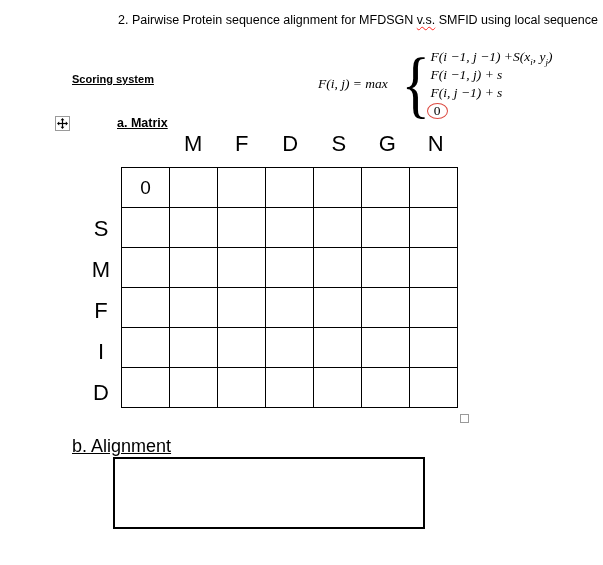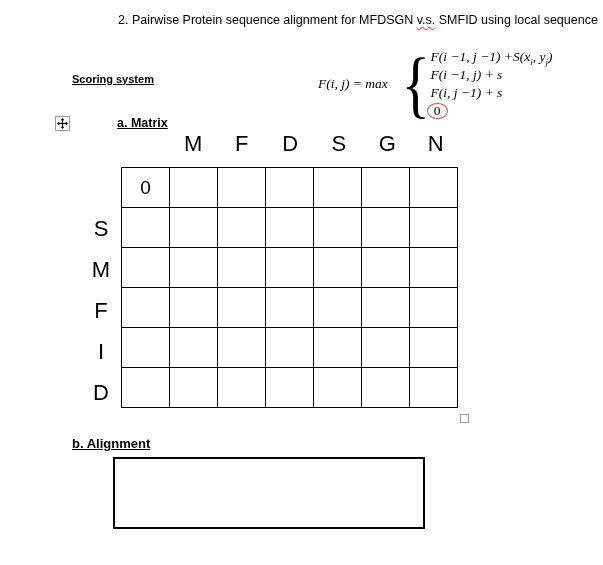--- a/index.html
+++ b/index.html
@@ -30,21 +30,21 @@
   
   .col-headers{left:169px;top:131px;width:291px;height:26px;display:flex;font-size:22px;line-height:26px;}
   .col-headers span{flex:1;text-align:center;}
   .row-headers{left:86px;top:208px;width:30px;font-size:22px;}
   .row-headers div{height:41px;line-height:41px;text-align:center;}
   
   table.matrix{left:121px;top:167px;position:absolute;border-collapse:collapse;}
   table.matrix td{width:47px;height:39px;border:1.5px solid #000;padding:0;text-align:center;vertical-align:middle;font-size:19px;}
   .resize-handle{left:460px;top:414px;width:7px;height:7px;background:#fff;border:1px solid #9a9a9a;}
   
-  .align-label{left:72px;top:436px;font-size:13px;font-weight:bold;text-decoration:underline;}
+  .align-label{left:72px;top:436px;font-size:18px;font-weight:normal;text-decoration:underline;}
   .align-box{left:113px;top:457px;width:308px;height:68px;border:2px solid #000;background:#fff;}
 </style>
 </head>
 <body>
 
 <div class="abs title">
   <div><span>2. Pairwise Protein sequence alignment for MFDSGN </span><span class="vs">v.s.</span><span> SMFID using local sequence</span></div>
 </div>
 
 <div class="abs scoring">

